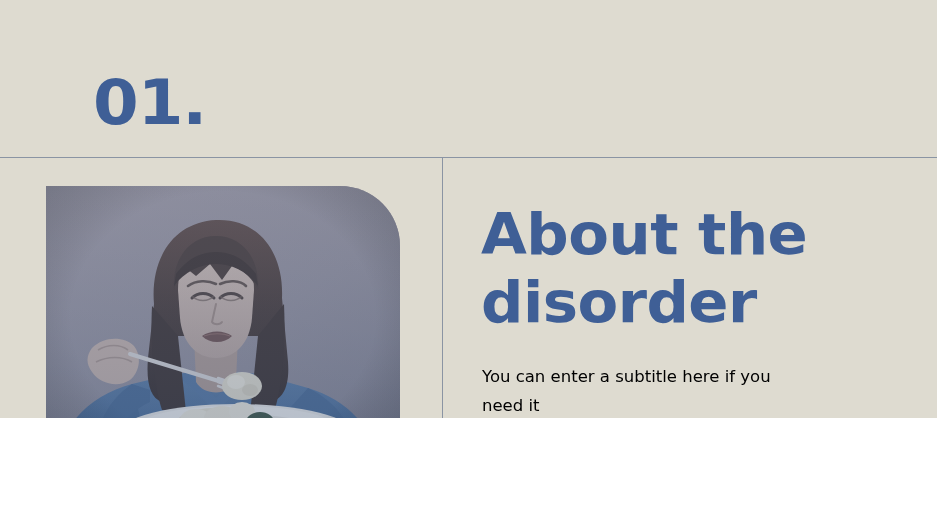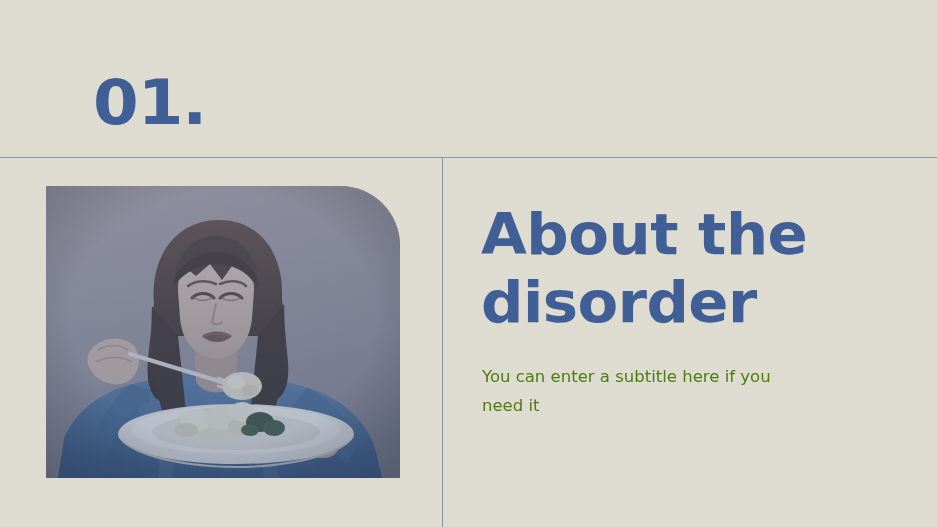--- a/index.html
+++ b/index.html
@@ -9,21 +9,21 @@
   body {
     width: 937px;
     height: 527px;
     overflow: hidden;
     font-family: "Liberation Sans", sans-serif;
   }
 
   .slide {
     position: relative;
     width: 937px;
-    height: 527px;
+    height: 418px;
     background: #DEDBD0;
     overflow: hidden;
   }
 
   
   .section-number {
     position: absolute;
     left: 93px;
     top: 72px;
     font-family: "DejaVu Sans", sans-serif;
@@ -91,21 +91,21 @@
   }
   .content-subtitle {
     position: absolute;
     left: 482px;
     top: 362px;
     width: 310px;
     font-family: "DejaVu Sans", sans-serif;
     font-weight: normal;
     font-size: 16.5px;
     line-height: 29px;
-    color: #4d7c0f;
+    color: #000000;
   }
 </style>
 </head>
 <body>
 
 <div class="slide">
 
   <div class="section-number">01.</div>
 
   <div class="rule-horizontal"></div>

